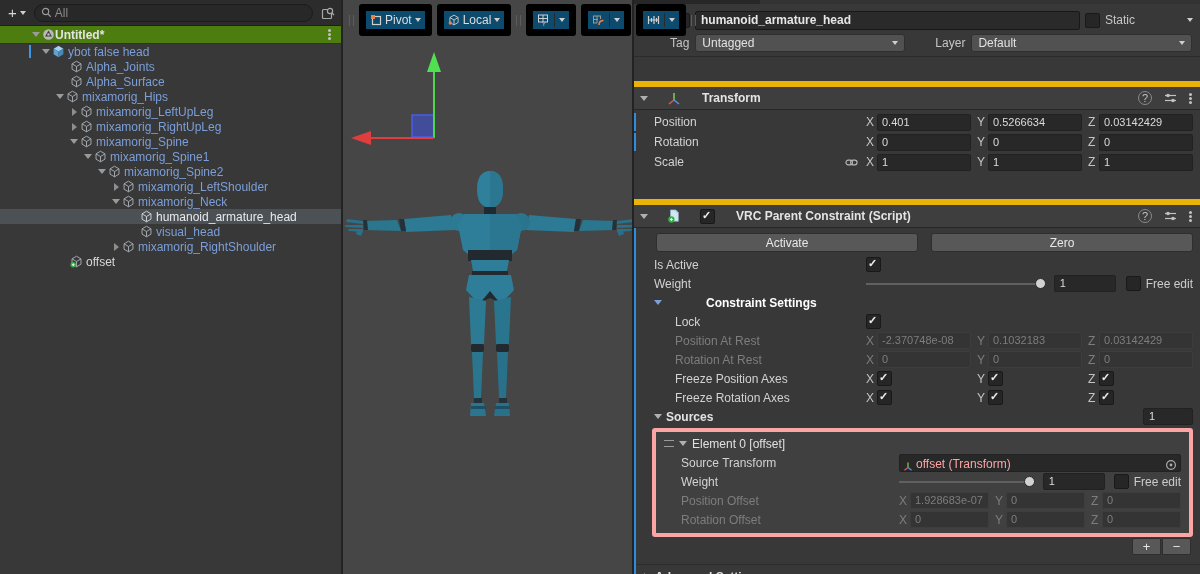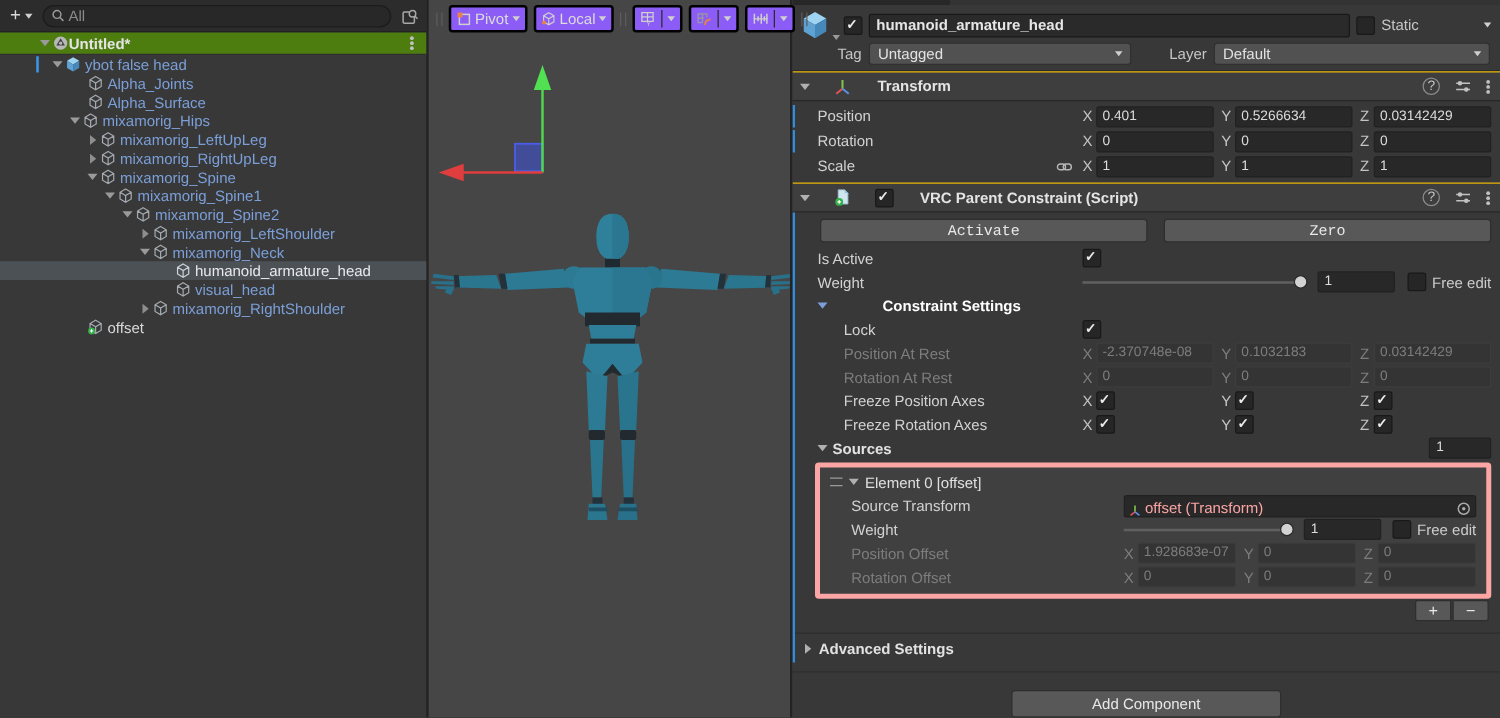--- a/index.html
+++ b/index.html
@@ -21,56 +21,56 @@
   .sp{display:inline-block;height:1px;flex:none;}
   .tarr-d{width:0;height:0;border-left:4px solid transparent;border-right:4px solid transparent;border-top:5px solid #9a9a9a;flex:none;margin-right:2px;}
   .tarr-r{width:0;height:0;border-top:4px solid transparent;border-bottom:4px solid transparent;border-left:5px solid #8e8e8e;flex:none;margin-right:3px;margin-left:2px;}
   .hbar{position:absolute;left:29px;top:1px;bottom:1px;width:2px;background:#3b97e8;}
   .kebab{width:3px;height:3px;border-radius:50%;background:#c2c2c2;box-shadow:0 -4px 0 #c2c2c2,0 4px 0 #c2c2c2;}
   .h-kebab{margin-left:auto;margin-right:10px;}
   
   .scene{width:289px;background:#464646;border-right:2px solid #232323;position:relative;flex:none;}
   .sv-toolbar{position:absolute;top:4px;left:6px;display:flex;align-items:center;gap:5px;z-index:5;}
   .tb-handle{width:3px;height:11px;border-left:1px solid #5c5c5c;border-right:1px solid #5c5c5c;}
-  .tb-btn{background:#8b5cf6;border:2px solid #000000;border-radius:3px;height:18px;display:flex;align-items:center;padding:0 4px;gap:3px;color:#dcdcdc;}
+  .tb-btn{background:#0c4a6e;border:7px solid #000000;border-radius:3px;height:18px;display:flex;align-items:center;padding:0 4px;gap:3px;color:#dcdcdc;}
   .tb-split{width:1px;height:14px;background:#2a2a2a;margin:0 1px;}
   .caret{width:0;height:0;border-left:3.5px solid transparent;border-right:3.5px solid transparent;border-top:4px solid #cfcfcf;flex:none;}
   .svglayer{position:absolute;left:0;top:0;}
   
   .inspector{flex:1;background:#383838;position:relative;overflow:hidden;}
   .tabstrip{height:4px;background:#333;}
   .tabstrip .tab{width:126px;height:4px;background:#272727;}
   .insp-head{padding:5px 7px 4px 6px;border-bottom:1px solid #2b2b2b;}
   .ih-row1{display:flex;align-items:center;gap:5px;height:22px;}
   .go-icon{position:relative;width:30px;height:24px;flex:none;}
   .namefld{flex:1;height:17px;background:#2a2a2a;border:1px solid #181818;border-radius:2px;display:flex;align-items:center;padding:0 5px;font-weight:bold;color:#e6e6e6;}
   .static-grp{display:flex;align-items:center;gap:5px;width:108px;flex:none;color:#c6c6c6;}
   .ih-row2{display:flex;align-items:center;gap:6px;height:19px;padding-left:30px;margin-top:2px;color:#c6c6c6;}
   .dd{height:16px;background:#515151;border:1px solid #303030;border-radius:3px;display:flex;align-items:center;padding:0 6px;color:#e2e2e2;}
   .dd .caret{margin-left:auto;}
   .dd-tag{width:196px;}
   .dd-layer{flex:1;margin-right:1px;}
-  .comp-hdr{height:22px;background:#3e3e3e;border-top:1px solid #eab308;border-bottom:1px solid #272727;display:flex;align-items:center;padding:0 8px 0 6px;gap:19px;}
+  .comp-hdr{height:22px;background:#3e3e3e;border-top:6px solid #eab308;border-bottom:1px solid #272727;display:flex;align-items:center;padding:0 8px 0 6px;gap:19px;margin-top:24px;}
   .comp-title{font-weight:bold;color:#e4e4e4;margin-left:2px;}
   .hdr-icons{margin-left:auto;display:flex;align-items:center;gap:12px;color:#c2c2c2;}
   .farr-d{width:0;height:0;border-left:4px solid transparent;border-right:4px solid transparent;border-top:5px solid #b0b0b0;flex:none;}
   .farr-r{width:0;height:0;border-top:4px solid transparent;border-bottom:4px solid transparent;border-left:5px solid #b0b0b0;flex:none;}
   .vrow{display:flex;align-items:center;height:20px;padding:0 7px 0 20px;position:relative;}
   .vrow .lbl{width:212px;flex:none;display:flex;align-items:center;}
   .axes{flex:1;display:flex;gap:6px;min-width:0;}
   .axis{flex:1;display:flex;align-items:center;gap:3px;min-width:0;}
   .ax{color:#c4c4c4;width:8px;flex:none;}
   .fld{flex:1;height:15px;background:#282828;border:1px solid #212121;border-radius:2px;padding:0 4px;line-height:15px;font-size:11px;color:#dcdcdc;white-space:nowrap;overflow:hidden;min-width:0;}
   .fld.dis{background:#343434;border-color:#3d3d3d;color:#7d7d7d;}
   .dim{color:#7d7d7d;}
   .obar{position:absolute;left:0;top:1px;bottom:1px;width:2px;background:#2e8ddd;}
   .vrcbar{position:absolute;left:0;width:2px;background:#2e8ddd;z-index:3;}
   .cb{width:13px;height:13px;background:#262626;border:1px solid #191919;border-radius:2px;position:relative;flex:none;}
   .cb.checked::after{content:"\2713";position:absolute;left:1px;top:-1px;color:#ececec;font-size:11px;font-weight:bold;}
-  .btnrow{display:flex;gap:13px;padding:3px 7px 3px 22px;font-family:Liberation Mono, monospace;}
+  .btnrow{display:flex;gap:13px;padding:3px 7px 3px 22px;}
   .ubtn{flex:1;height:17px;background:#585858;border:1px solid #2e2e2e;border-radius:3px;display:flex;align-items:center;justify-content:center;color:#e8e8e8;}
   .slider{flex:1;position:relative;height:13px;margin-right:8px;min-width:0;}
   .slider::before{content:"";position:absolute;left:0;right:4px;top:6px;height:2px;background:#606060;}
   .slider .handle{position:absolute;right:0;top:1px;width:11px;height:11px;border-radius:50%;background:#d2d2d2;border:1px solid #2a2a2a;box-sizing:border-box;}
   .numfld{width:50px;flex:none;height:15px;background:#282828;border:1px solid #212121;border-radius:2px;padding:0 5px;line-height:15px;font-size:11px;color:#dcdcdc;}
   .fe-lbl{margin-left:5px;color:#cccccc;flex:none;}
   .foldrow{display:flex;align-items:center;height:19px;padding:0 7px 0 20px;gap:4px;}
   .csettings{color:#ffffff;font-weight:bold;margin-left:40px;}
   .boldw{font-weight:bold;color:#e2e2e2;text-align:center;}
   .sub{padding-left:41px;}

